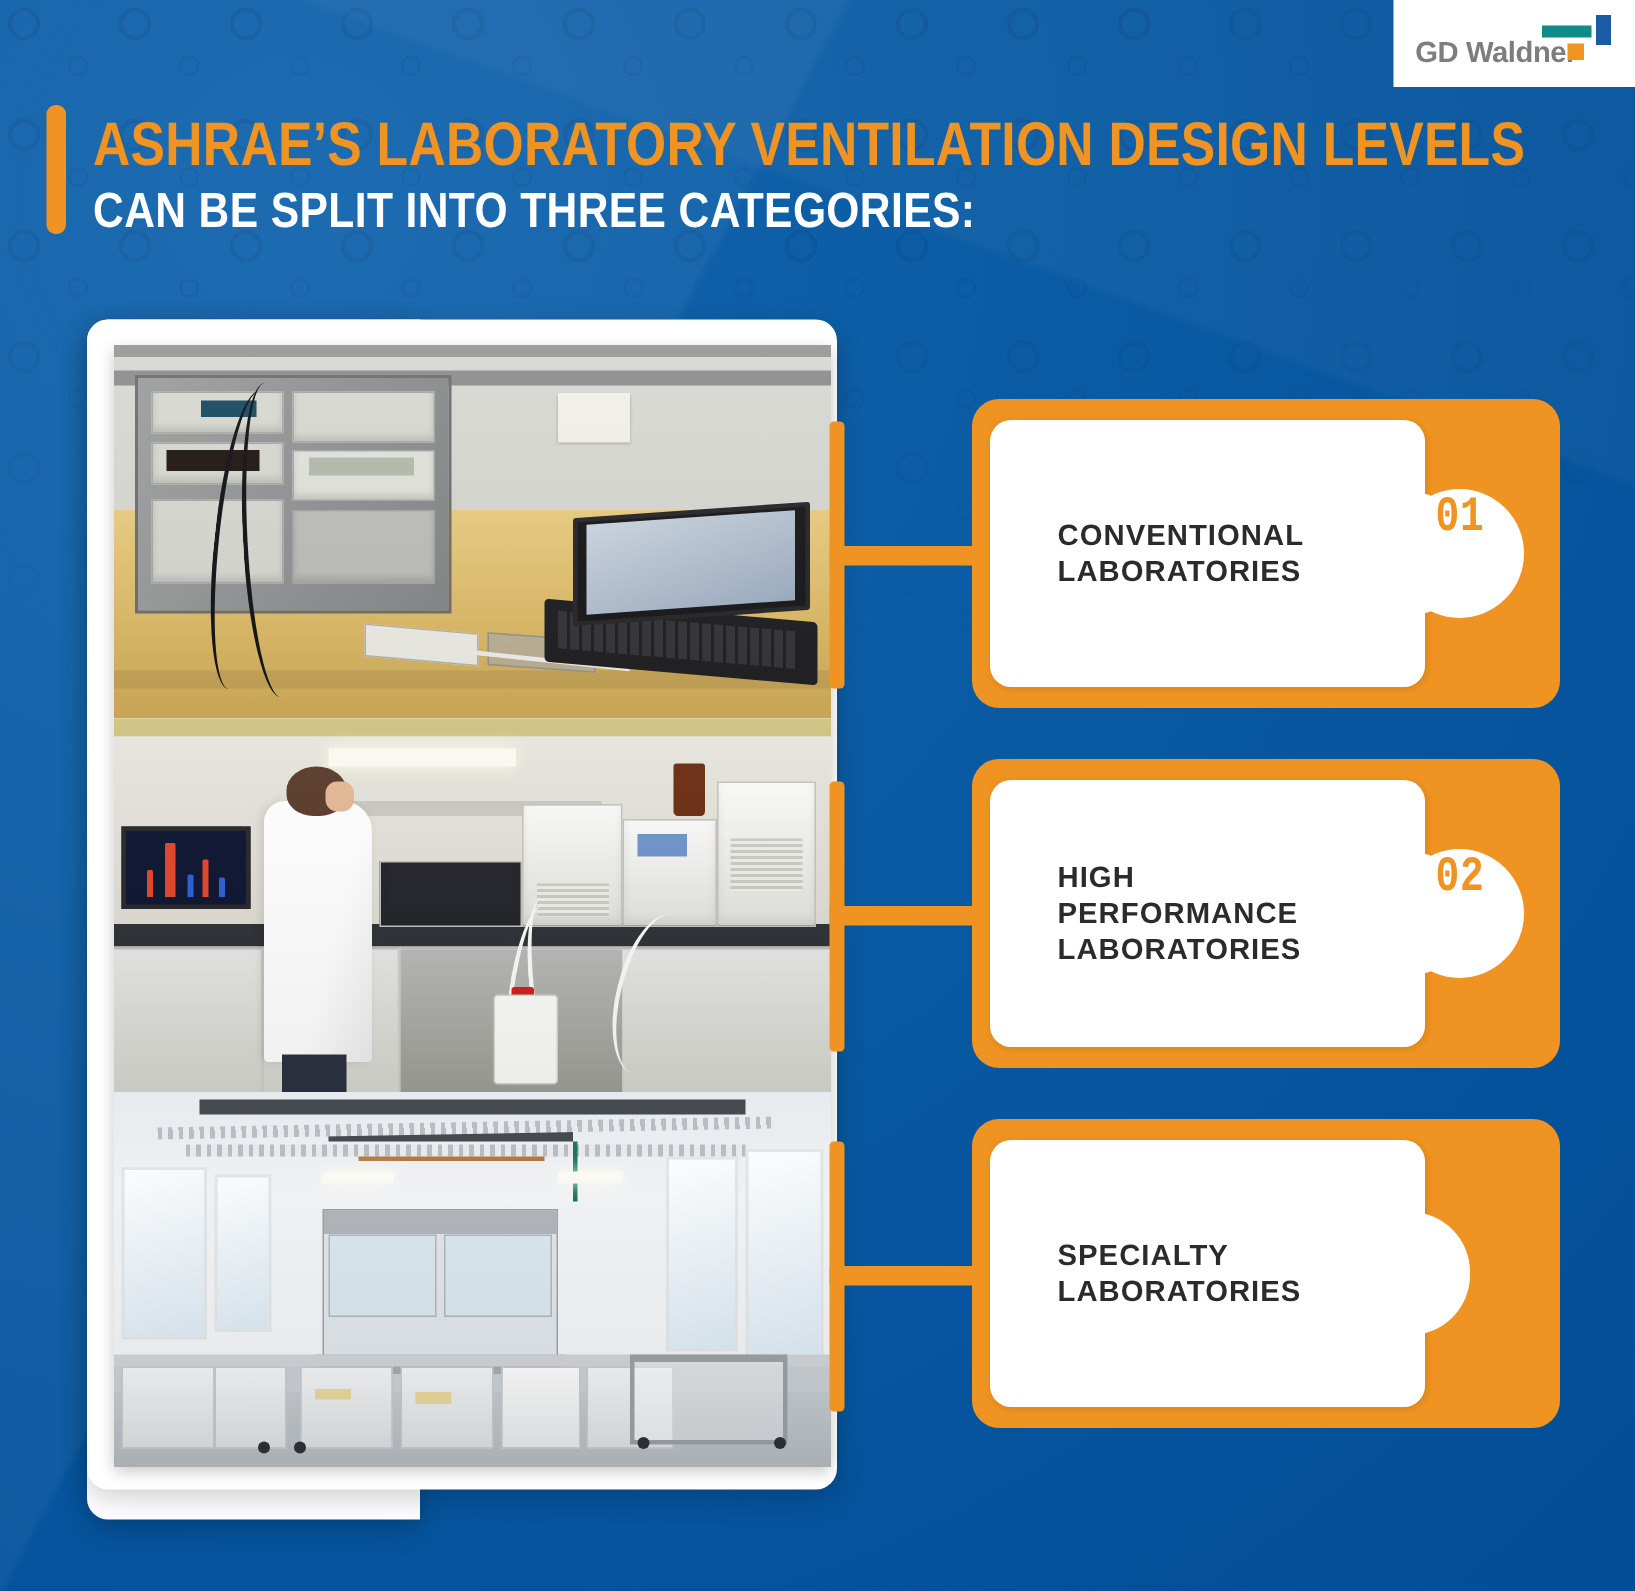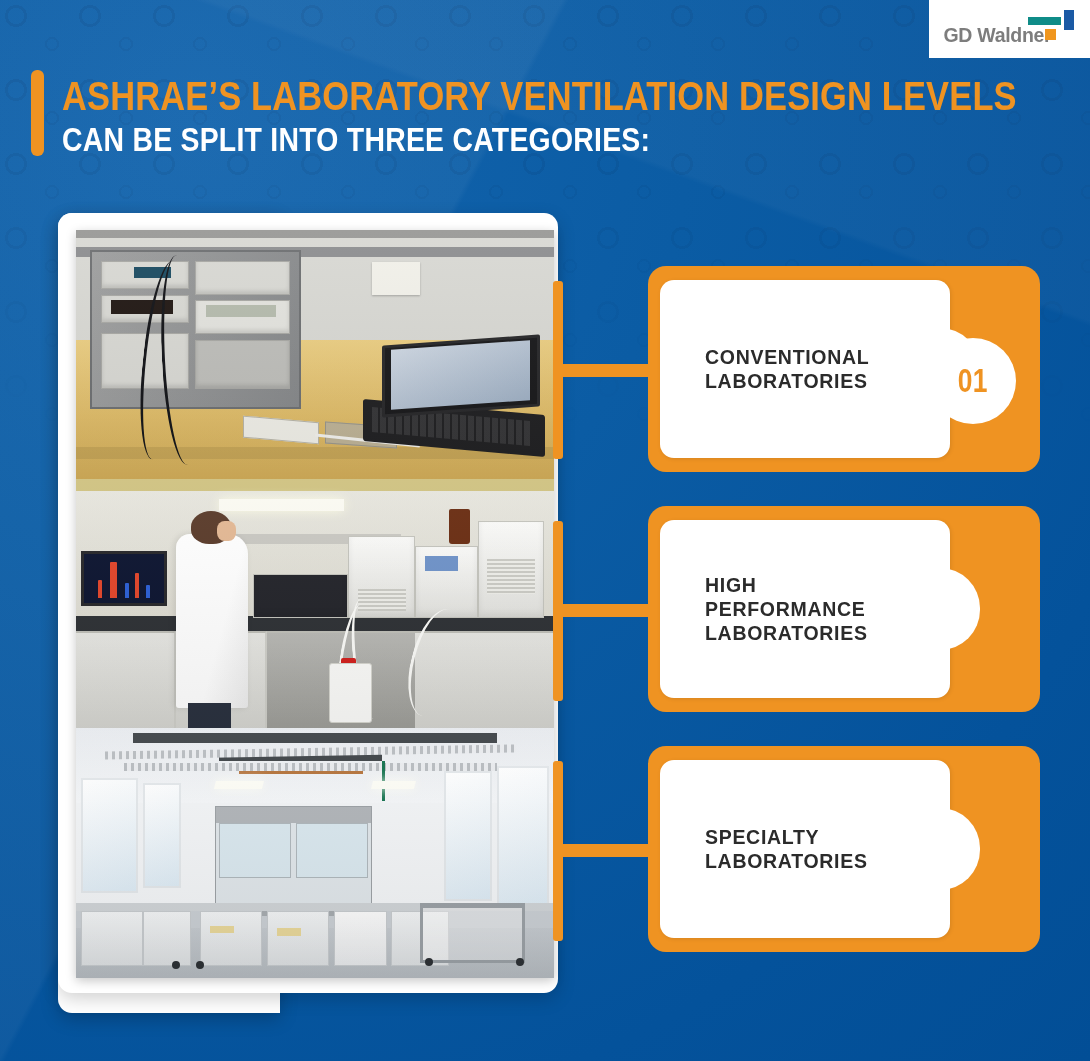--- a/index.html
+++ b/index.html
@@ -361,27 +361,28 @@
   }
   .card-notch {
     position: absolute;
     left: 276px; top: 62px;
     width: 56px; height: 82px;
     background: #ffffff;
     border-radius: 0 40px 40px 0;
   }
   .badge {
     position: absolute;
-    left: 282px; top: 72px;
+    left: 282px; top: 60px;
     width: 86px; height: 86px;
     background: #ffffff;
     border-radius: 50%;
     display: flex;
-    align-items: center;
+    align-items: flex-start;
     justify-content: center;
+    font-family: Liberation Mono, monospace;
   }
   .badge-num {
     color: #ef9322;
     font-size: 33px;
     font-weight: bold;
     letter-spacing: .5px;
     transform: scaleX(.8);
   }
 </style>
 </head>
@@ -538,20 +539,23 @@
   <div class="card-wrap" id="card-wrap-2">
     <div class="card-frame"></div>
     <div class="card-face">
       <div class="card-title">
         <div>HIGH</div>
         <div>PERFORMANCE</div>
         <div>LABORATORIES</div>
       </div>
     </div>
     <div class="card-notch"></div>
+    <div class="badge">
+      <span class="badge-num">02</span>
+    </div>
   </div>
 
   <div class="card-wrap" id="card-wrap-3">
     <div class="card-frame"></div>
     <div class="card-face">
       <div class="card-title">
         <div>SPECIALTY</div>
         <div>LABORATORIES</div>
       </div>
     </div>

